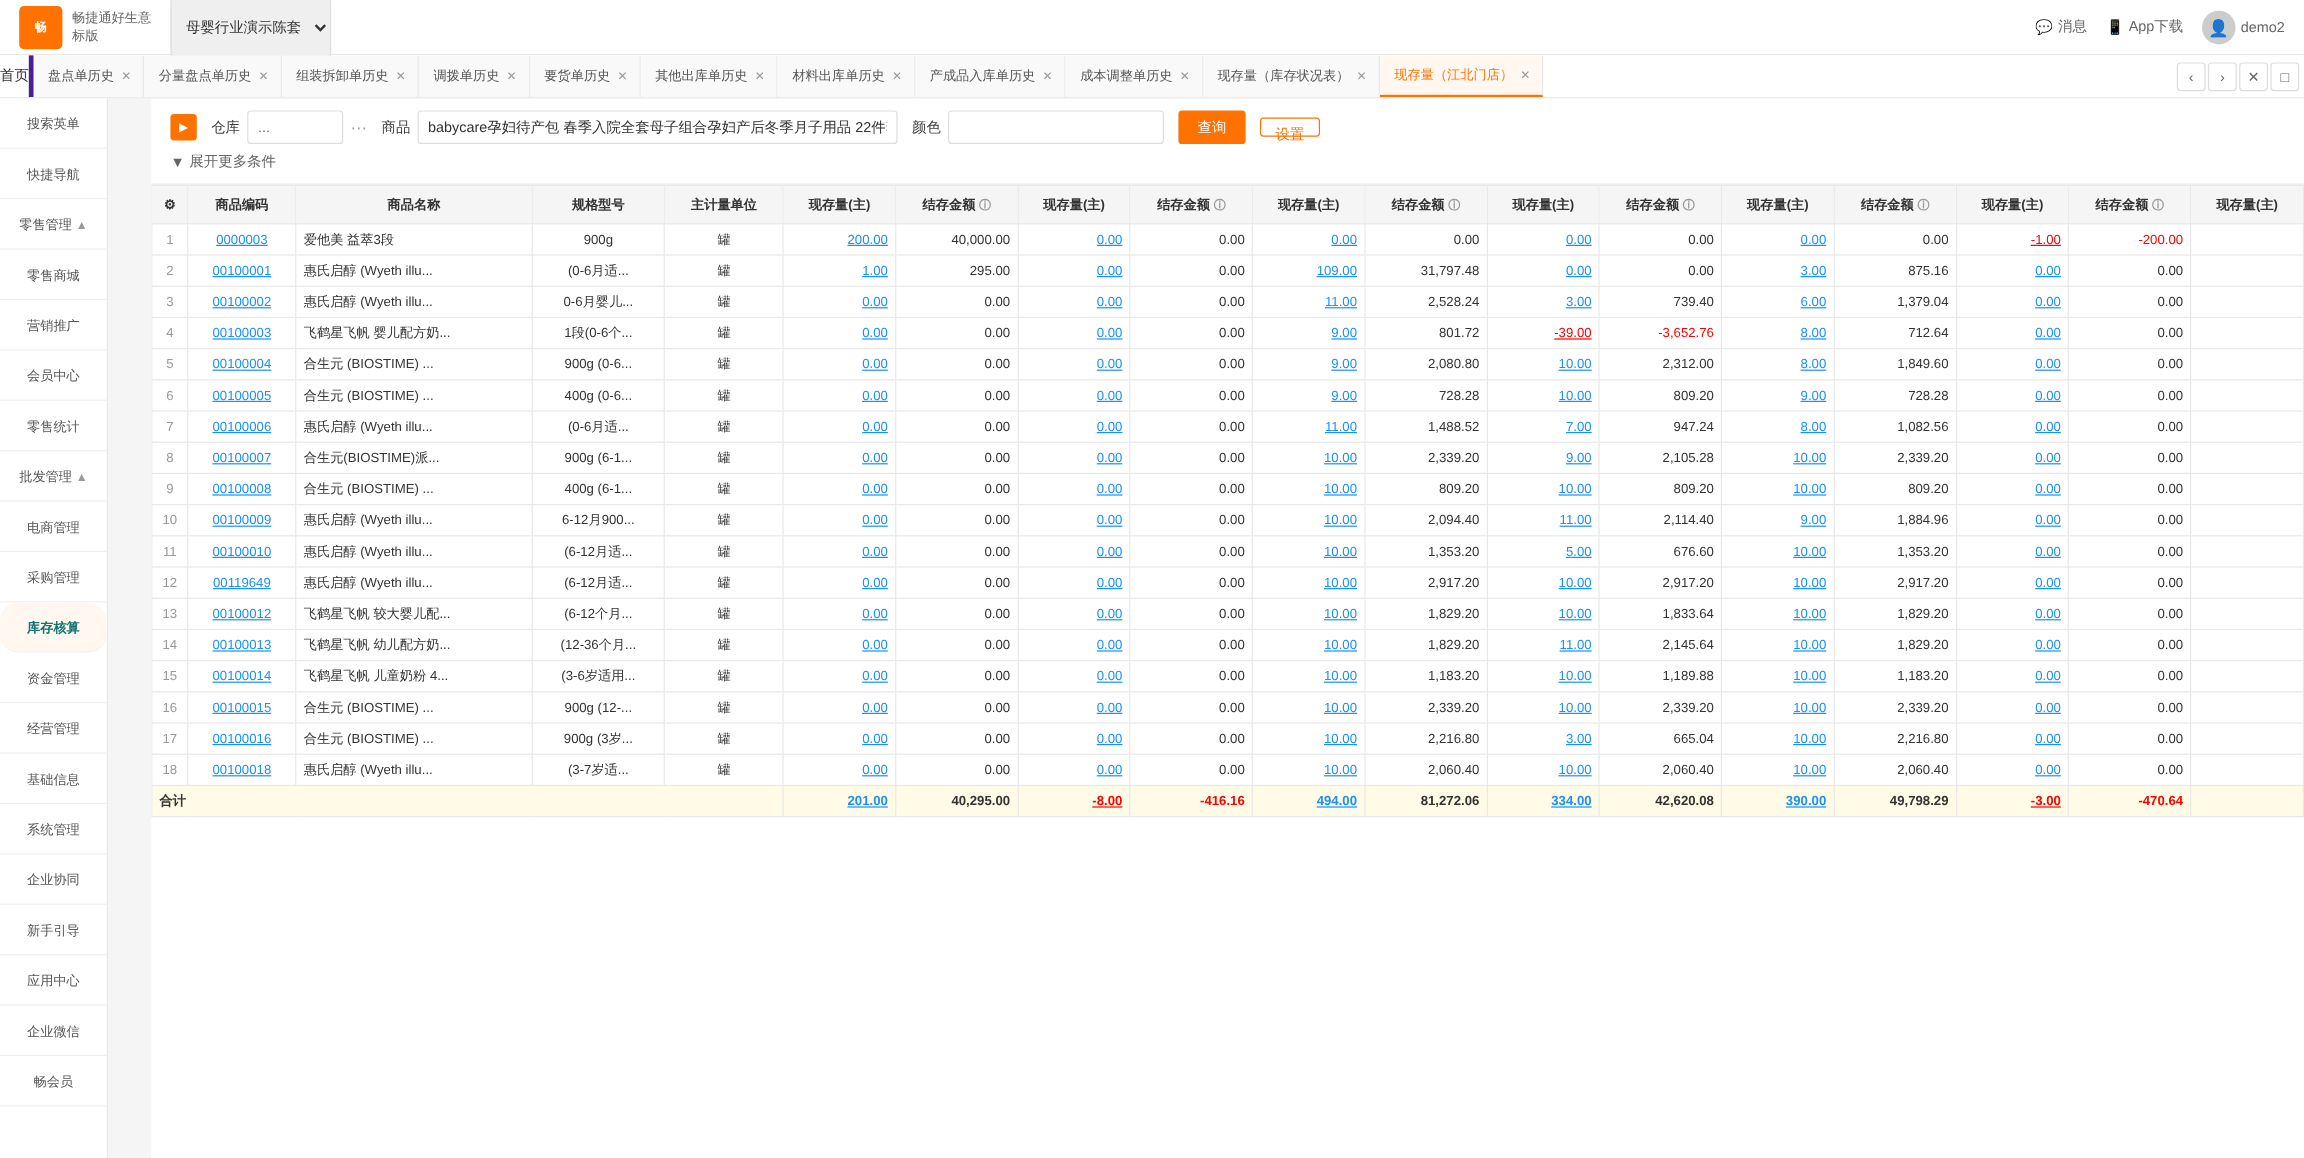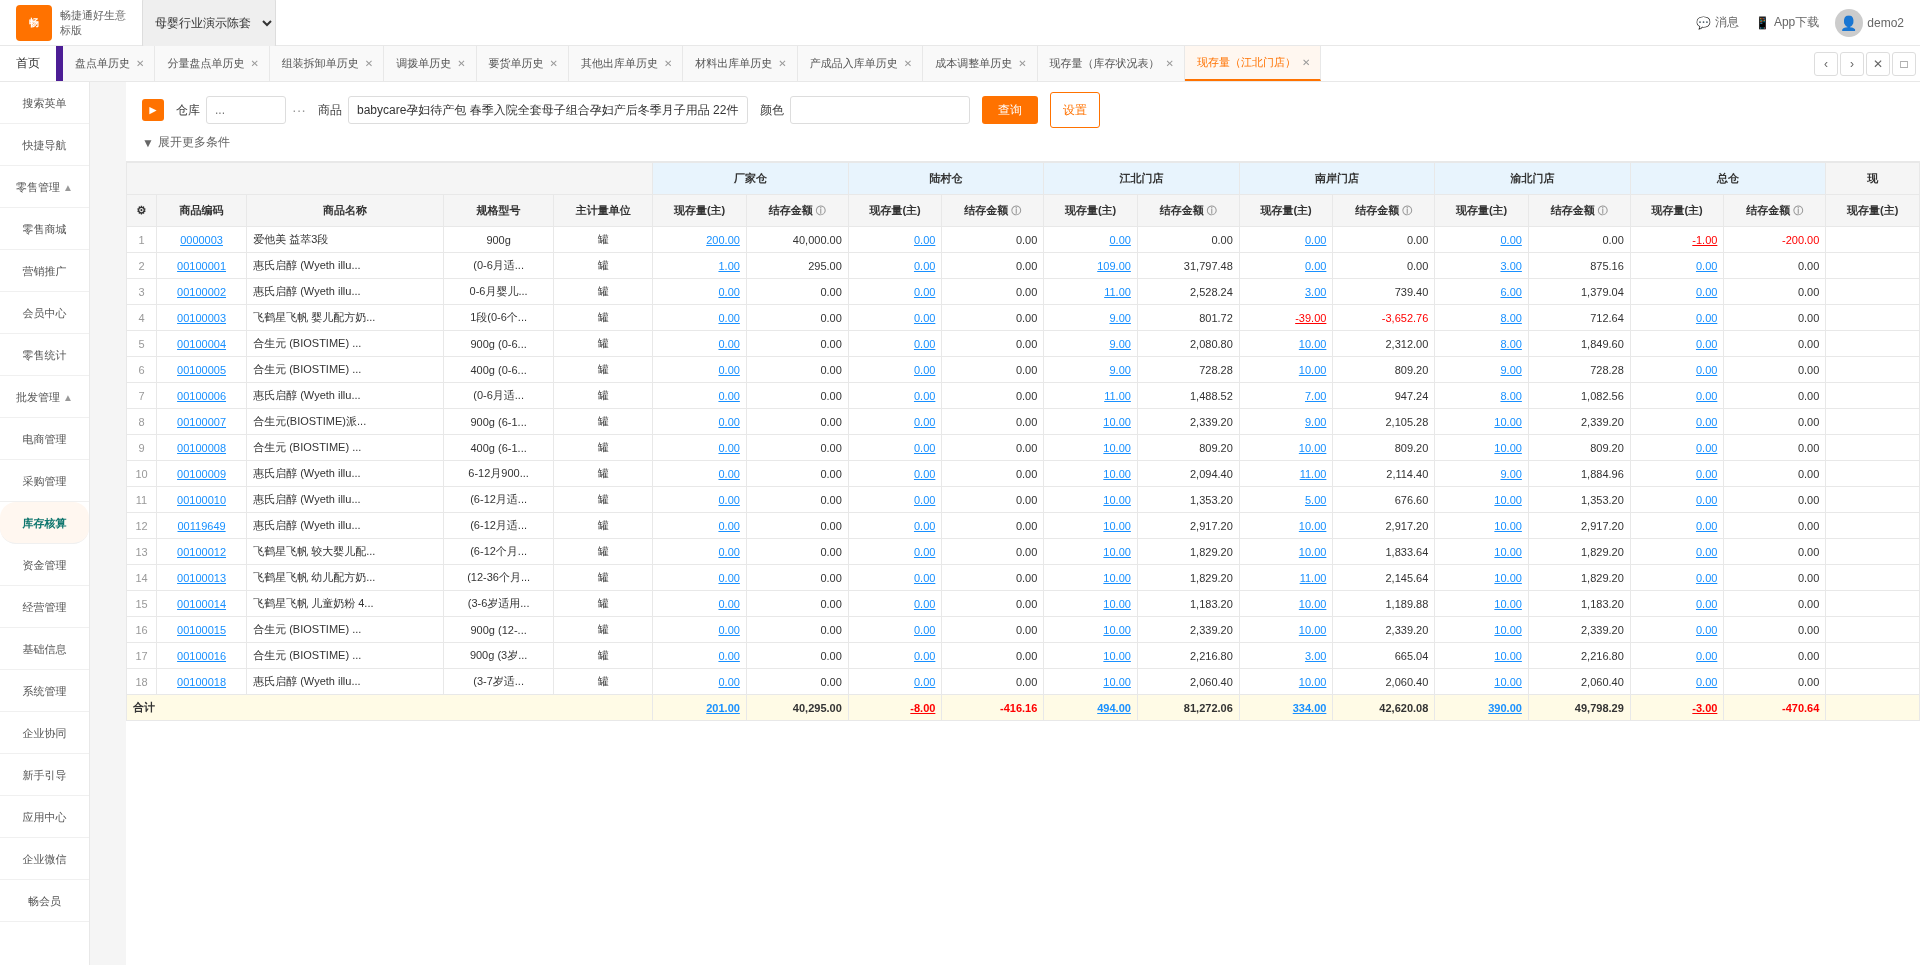--- a/index.html
+++ b/index.html
@@ -9,21 +9,21 @@
     .top-bar { background: #fff; height: 46px; display: flex; align-items: center; padding: 0 16px; border-bottom: 1px solid #e8e8e8; justify-content: space-between; }
     .logo-area { display: flex; align-items: center; gap: 8px; }
     .logo-icon { width: 36px; height: 36px; background: #ff7200; border-radius: 4px; display: flex; align-items: center; justify-content: center; color: #fff; font-size: 10px; font-weight: bold; }
     .logo-text { font-size: 11px; color: #666; line-height: 1.3; }
     .top-right { display: flex; align-items: center; gap: 16px; }
     .top-right-item { display: flex; align-items: center; gap: 4px; color: #666; cursor: pointer; font-size: 12px; }
     .avatar { width: 28px; height: 28px; border-radius: 50%; background: #ccc; overflow: hidden; display: flex; align-items: center; justify-content: center; }
 
     
     .tabs-bar { background: #fff; height: 36px; display: flex; align-items: center; border-bottom: 1px solid #e8e8e8; overflow: hidden; }
-    .tab-home { padding: 0 16px; height: 100%; display: flex; align-items: center; color: #333; font-size: 12px; border-right: 7px solid #4c1d95; cursor: pointer; white-space: nowrap; }
+    .tab-home { padding: 0 0; height: 100%; display: flex; align-items: center; color: #333; font-size: 12px; border-right: 4px solid #4c1d95; cursor: pointer; white-space: nowrap; }
     .tabs-scroll { display: flex; align-items: center; flex: 1; overflow: hidden; height: 100%; }
     .tab-item { padding: 0 10px 0 12px; height: 100%; display: flex; align-items: center; gap: 6px; color: #555; font-size: 11px; cursor: pointer; white-space: nowrap; border-right: 1px solid #e8e8e8; background: #f9f9f9; justify-content: flex-end; }
     .tab-item.active { background: #fff7f0; color: #ff7200; border-bottom: 2px solid #ff7200; }
     .tab-close { color: #999; font-size: 10px; cursor: pointer; }
     .tabs-nav { display: flex; align-items: center; padding: 0 4px; gap: 2px; }
     .tabs-nav-btn { width: 24px; height: 24px; display: flex; align-items: center; justify-content: center; cursor: pointer; border: 1px solid #ddd; border-radius: 3px; color: #666; background: #fff; font-size: 12px; }
 
     
     .main-layout { display: flex; height: calc(965px - 46px - 36px); gap: 36px; }
 
@@ -48,21 +48,21 @@
     
     .filter-area { background: #fff; padding: 10px 16px; border-bottom: 1px solid #e8e8e8; }
     .filter-row { display: flex; align-items: center; gap: 12px; flex-wrap: wrap; }
     .filter-item { display: flex; align-items: center; gap: 6px; }
     .filter-label { color: #404040; font-size: 12px; white-space: nowrap; }
     .filter-input { border: 1px solid #ddd; border-radius: 3px; padding: 4px 8px; font-size: 12px; color: #333; min-width: 80px; height: 28px; }
     .filter-input-wide { width: 400px; }
     .filter-input-color { width: 180px; }
     .filter-expand { display: flex; align-items: center; gap: 4px; color: #666; font-size: 12px; cursor: pointer; margin-top: 6px; }
     .btn-query { background: #ff7200; color: #fff; border: none; border-radius: 3px; padding: 6px 16px; cursor: pointer; font-size: 12px; height: 28px; }
-    .btn-setting { border: 1px solid #ff7200; color: #ff7200; background: #fff; border-radius: 3px; padding: 5px 12px; cursor: pointer; font-size: 12px; height: 36px; }
+    .btn-setting { border: 1px solid #ff7200; color: #ff7200; background: #fff; border-radius: 3px; padding: 5px 12px; cursor: pointer; font-size: 12px; height: 16px; }
     .expand-arrow { width: 22px; height: 22px; background: #ff7200; border-radius: 3px; display: flex; align-items: center; justify-content: center; color: #fff; cursor: pointer; font-size: 12px; }
 
     
     .table-container { flex: 1; overflow: auto; background: #fff; margin: 0; }
     table { width: 100%; border-collapse: collapse; font-size: 11px; }
     thead tr { background: #f5f5f5; }
     th { padding: 8px 6px; text-align: center; border: 1px solid #e8e8e8; font-weight: bold; color: #333; white-space: nowrap; position: sticky; top: 0; background: #f5f5f5; z-index: 2; }
     td { padding: 5px 6px; text-align: center; border: 1px solid #e8e8e8; color: #333; white-space: nowrap; }
     .td-left { text-align: left; }
     .td-link { color: #1890ff; cursor: pointer; text-decoration: underline; }
@@ -256,30 +256,20 @@
         <button class="btn-setting">设置</button>
       </div>
       <div class="filter-expand">
         <span>▼</span>
         <span>展开更多条件</span>
       </div>
     </div>
     <div class="table-container">
       <table>
         <thead>
-          <tr>
-            <th colspan="5"></th>
-            <th colspan="2" style="background:#e8f4fd;">厂家仓</th>
-            <th colspan="2" style="background:#e8f4fd;">陆村仓</th>
-            <th colspan="2" style="background:#e8f4fd;">江北门店</th>
-            <th colspan="2" style="background:#e8f4fd;">南岸门店</th>
-            <th colspan="2" style="background:#e8f4fd;">渝北门店</th>
-            <th colspan="2" style="background:#e8f4fd;">总仓</th>
-            <th>现</th>
-          </tr>
           <tr>
             <th style="width:30px;">⚙</th>
             <th>商品编码</th>
             <th>商品名称</th>
             <th>规格型号</th>
             <th>主计量单位</th>
             <th>现存量(主)</th>
             <th>结存金额 <span class="info-icon">ⓘ</span></th>
             <th>现存量(主)</th>
             <th>结存金额 <span class="info-icon">ⓘ</span></th>

